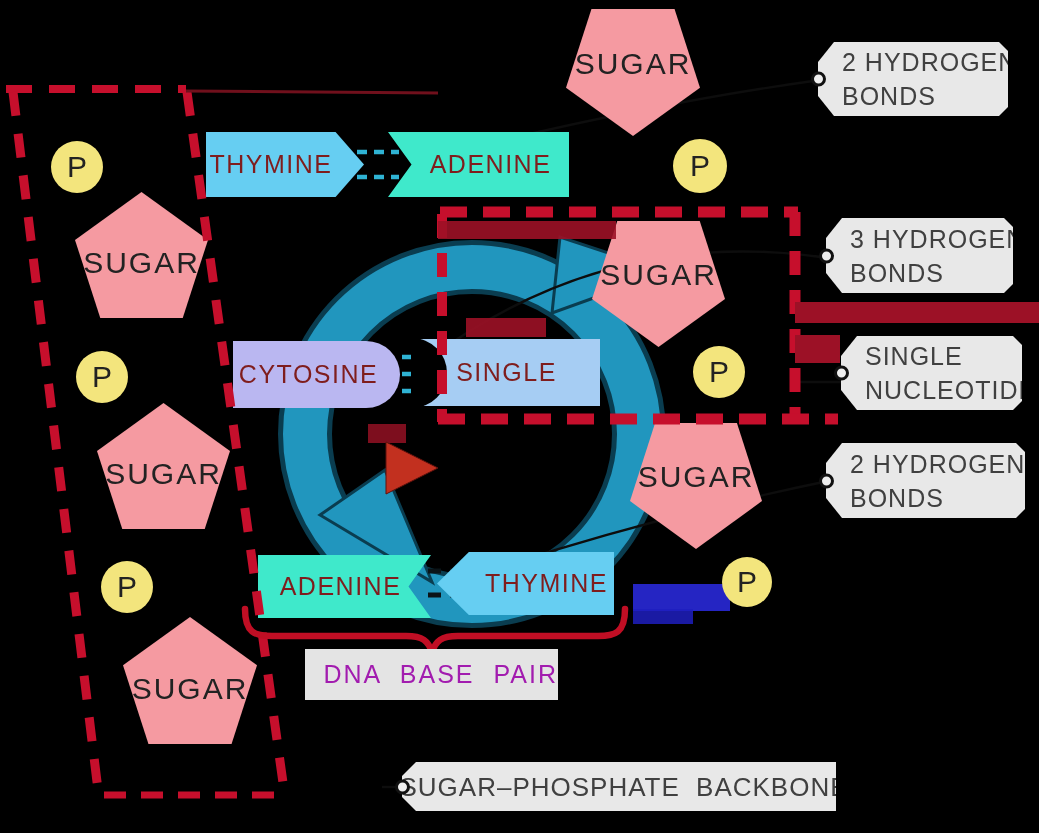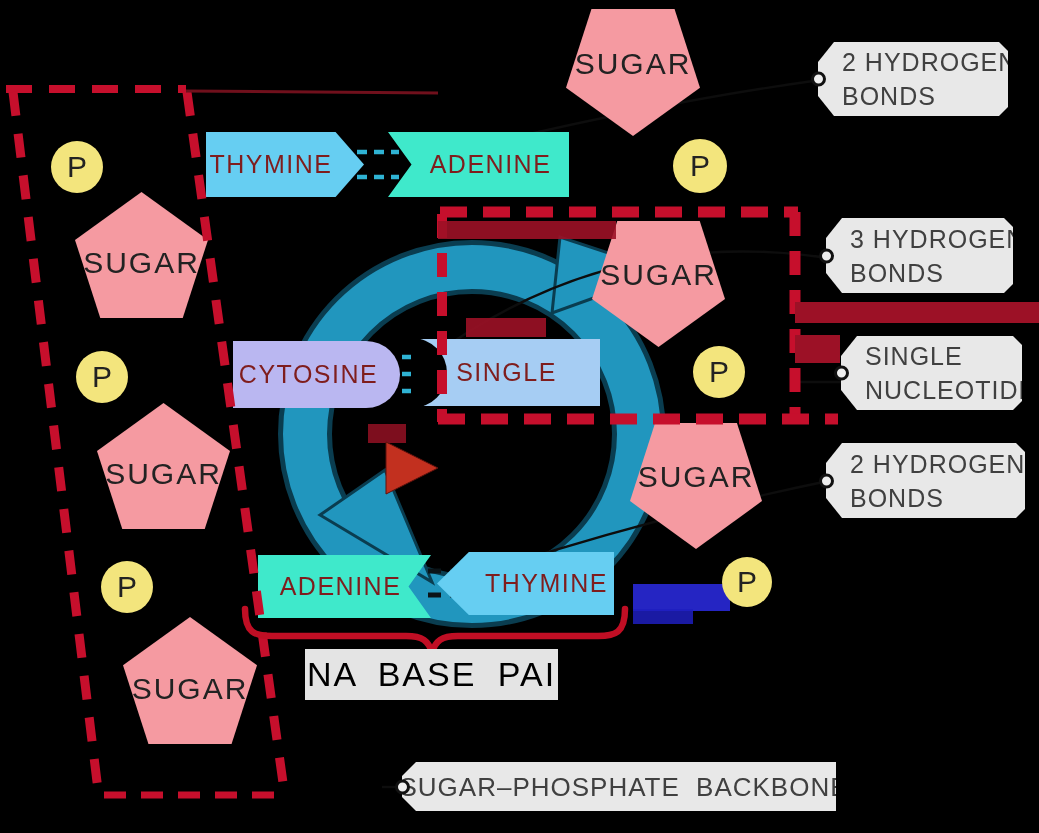--- a/index.html
+++ b/index.html
@@ -51,22 +51,22 @@
     position:absolute;left:-7px;top:50%;transform:translateY(-50%);
     width:9px;height:9px;border-radius:50%;background:#eee;border:3px solid #111;
   }
   .tag.wide .tag-box{
     clip-path:polygon(14px 0, 100% 0, 100% 100%, 14px 100%, 0 calc(100% - 14px), 0 14px);
     flex-direction:row;align-items:center;justify-content:center;padding-left:10px;
   }
   .tag.wide .ln{font-size:26px;letter-spacing:1px;word-spacing:8px;}
 
   .plain-label{
-    position:absolute;background:#e4e4e4;display:flex;align-items:center;justify-content:center;
-    font-size:34px;letter-spacing:2px;word-spacing:10px;color:#000000;white-space:nowrap;
+    position:absolute;background:#e4e4e4;display:flex;align-items:center;justify-content:flex-end;
+    font-size:25px;letter-spacing:2px;word-spacing:10px;color:#a21caf;white-space:nowrap;
   }
 
   
   .ring-out{stroke:var(--ring-outline,#0a3d50);}
   .ring-main{stroke:var(--ring-blue,#2196be);}
   .tip{fill:var(--ring-blue,#2196be);stroke:var(--ring-outline,#0a3d50);stroke-width:3;}
   .bond-c{stroke:var(--bond-cyan,#2fb3d4);stroke-width:4.5;}
   .bond-d{stroke:#0b1418;stroke-width:5;}
   .red-dash{stroke:var(--backbone-red,#c60f2c);fill:none;}
   .maroon{fill:var(--maroon,#9c1126);}

